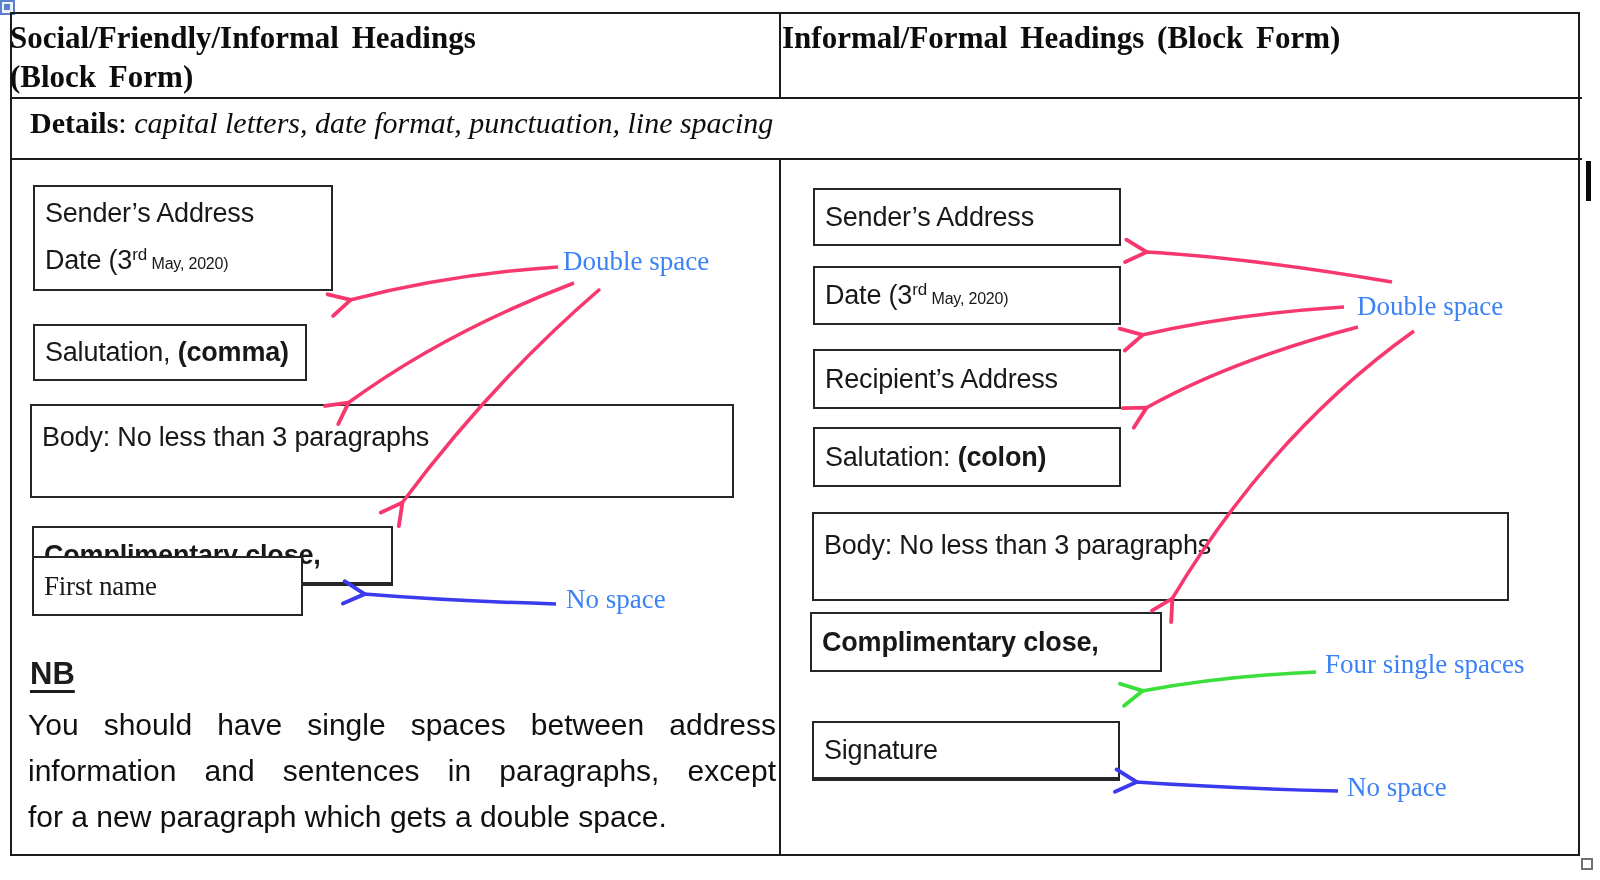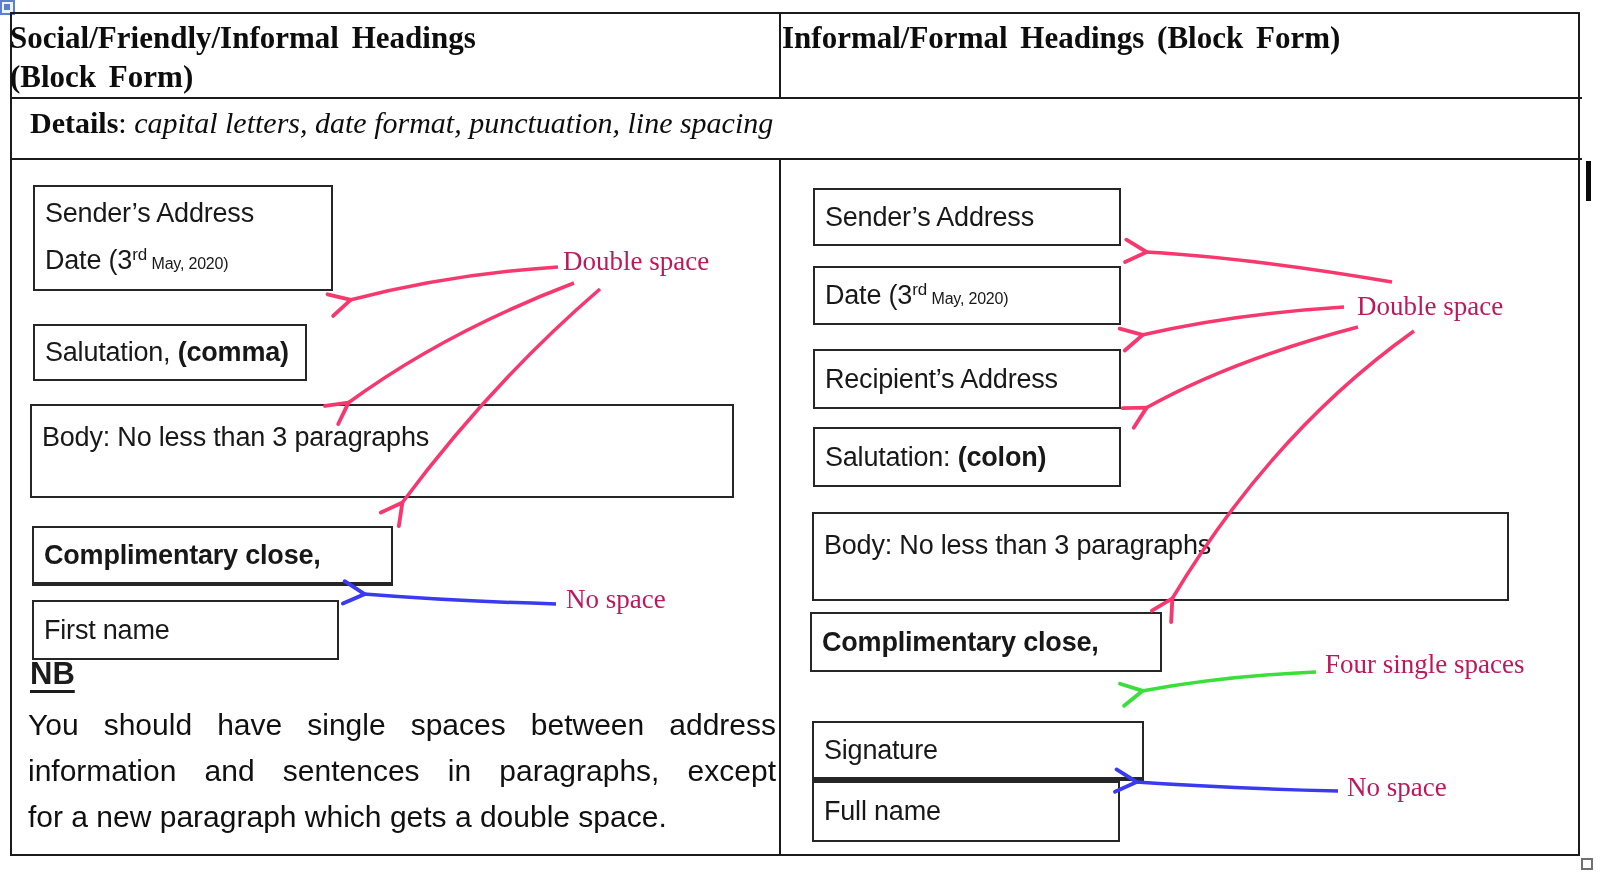--- a/index.html
+++ b/index.html
@@ -38,21 +38,21 @@
   
   .nb-head{position:absolute;left:30px;top:656px;font-size:31px;font-weight:700;
            text-decoration:underline;text-decoration-thickness:3px;text-underline-offset:6px;}
   .nb-par{position:absolute;left:28px;top:702px;width:748px;font-size:30px;line-height:46px;
           color:#101010;}
   .nb-line{text-align:justify;text-align-last:justify;}
   .nb-line.last{text-align-last:left;}
 
   
   .ann{position:absolute;font-family:"Liberation Serif","DejaVu Serif",serif;
-       font-size:27px;color:#be185d;white-space:nowrap;}
+       font-size:27px;color:#3b82f6;white-space:nowrap;}
 
   
   .overlay{position:absolute;left:0;top:0;width:1600px;height:880px;pointer-events:none;}
 
   
   .corner-icon{position:absolute;left:0px;top:0px;width:15px;height:15px;border:2px solid #5d7fd0;
                background:#eef2fb;box-sizing:border-box;}
   .corner-icon:after{content:"";position:absolute;left:2px;top:2px;width:6px;height:6px;
                background:#5d7fd0;}
   .cursor-bar{position:absolute;left:1586px;top:161px;width:5px;height:40px;background:#0a0a0a;}
@@ -94,21 +94,21 @@
   </div>
 
   <div class="fbox topalign" style="left:30px;top:404px;width:704px;height:94px;">
     <span>Body: No less than 3 paragraphs</span>
   </div>
 
   <div class="fbox thickbottom" style="left:32px;top:526px;width:361px;height:60px;">
     <span class="b">Complimentary close,</span>
   </div>
 
-  <div class="fbox" style="left:32px;top:600px;width:307px;height:60px;">
+  <div class="fbox" style="left:32px;top:556px;width:271px;height:60px;font-family:Liberation Serif, serif;">
     <span>First name</span>
   </div>
 
   <div class="nb-head">NB</div>
   <div class="nb-par">
     <div class="nb-line">You should have single spaces between address</div>
     <div class="nb-line">information and sentences in paragraphs, except</div>
     <div class="nb-line last">for a new paragraph which gets a double space.</div>
   </div>
 
@@ -129,27 +129,24 @@
   </div>
 
   <div class="fbox topalign" style="left:812px;top:512px;width:697px;height:89px;">
     <span>Body: No less than 3 paragraphs</span>
   </div>
 
   <div class="fbox" style="left:810px;top:612px;width:352px;height:60px;">
     <span class="b">Complimentary close,</span>
   </div>
 
-  <div class="fbox thickbottom" style="left:812px;top:721px;width:332px;height:60px;">
+  <div class="fbox thickbottom" style="left:812px;top:721px;width:308px;height:60px;">
     <span>Signature</span>
   </div>
 
-  <div class="fbox" style="left:812px;top:781px;width:308px;height:61px;">
-    <span>Full name</span>
-  </div>
 
   <div class="ann" style="left:563px;top:246px;">Double space</div>
   <div class="ann" style="left:1357px;top:291px;">Double space</div>
   <div class="ann" style="left:566px;top:584px;">No space</div>
   <div class="ann" style="left:1325px;top:649px;">Four single spaces</div>
   <div class="ann" style="left:1347px;top:772px;">No space</div>
 
   <svg class="overlay" viewBox="0 0 1600 880" xmlns="http://www.w3.org/2000/svg">
     <defs>
       <marker id="ah-pink" viewBox="0 0 8 8" markerWidth="8" markerHeight="8" refX="1.2" refY="4" orient="auto" markerUnits="strokeWidth">

